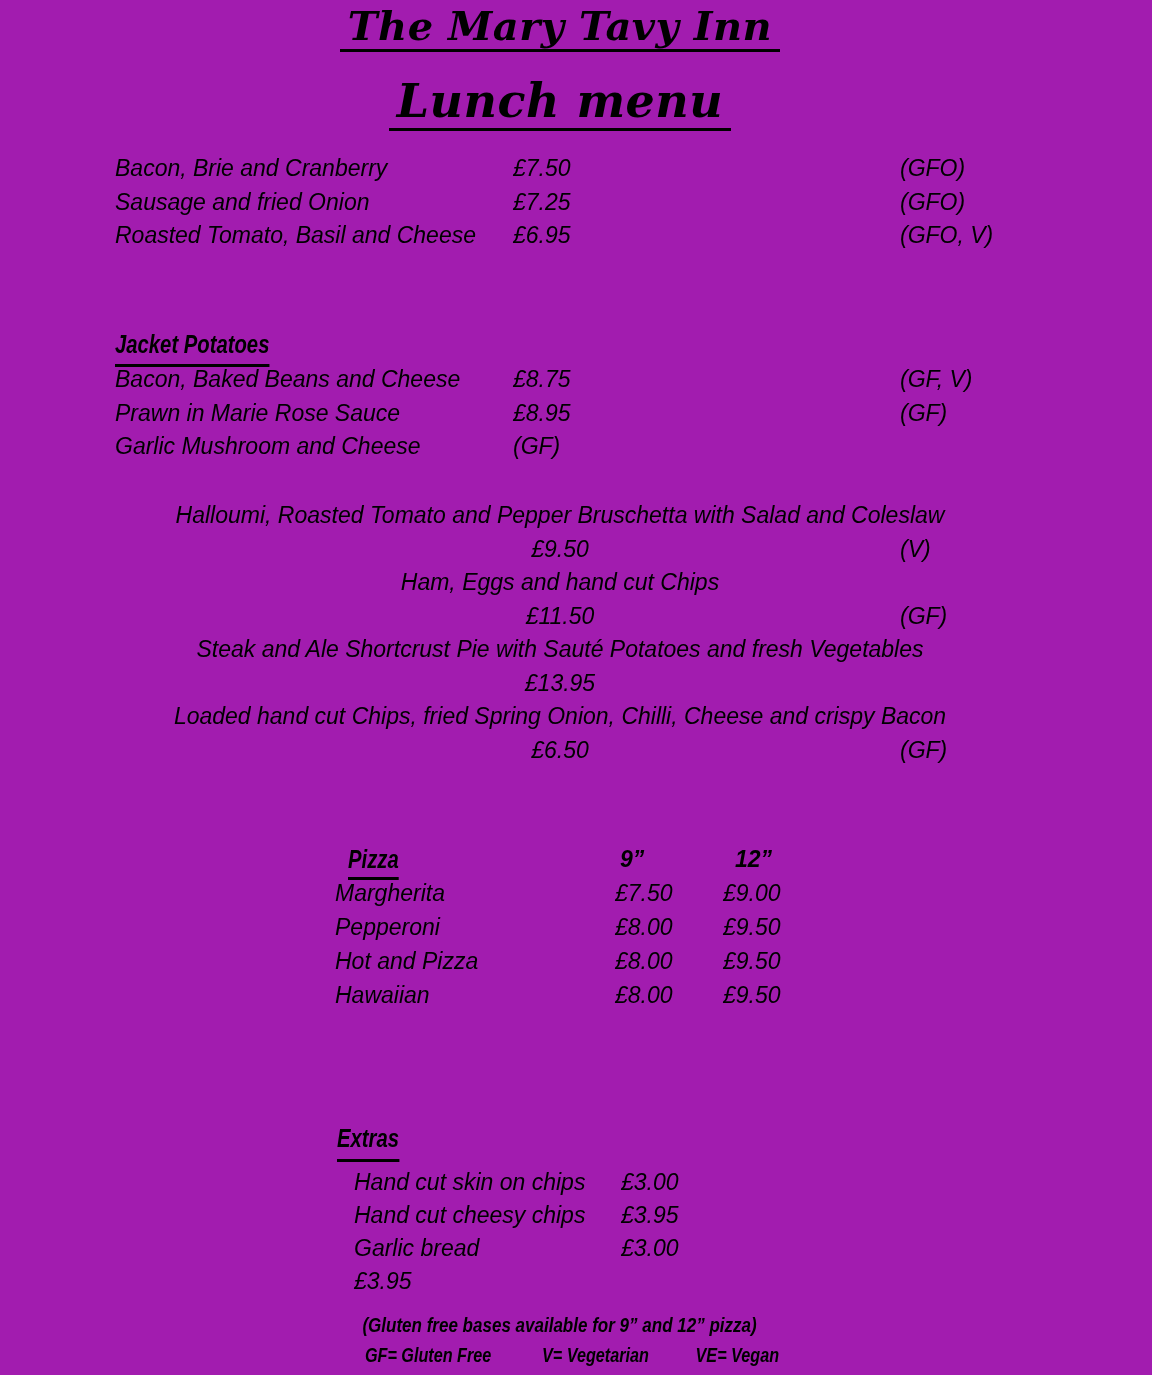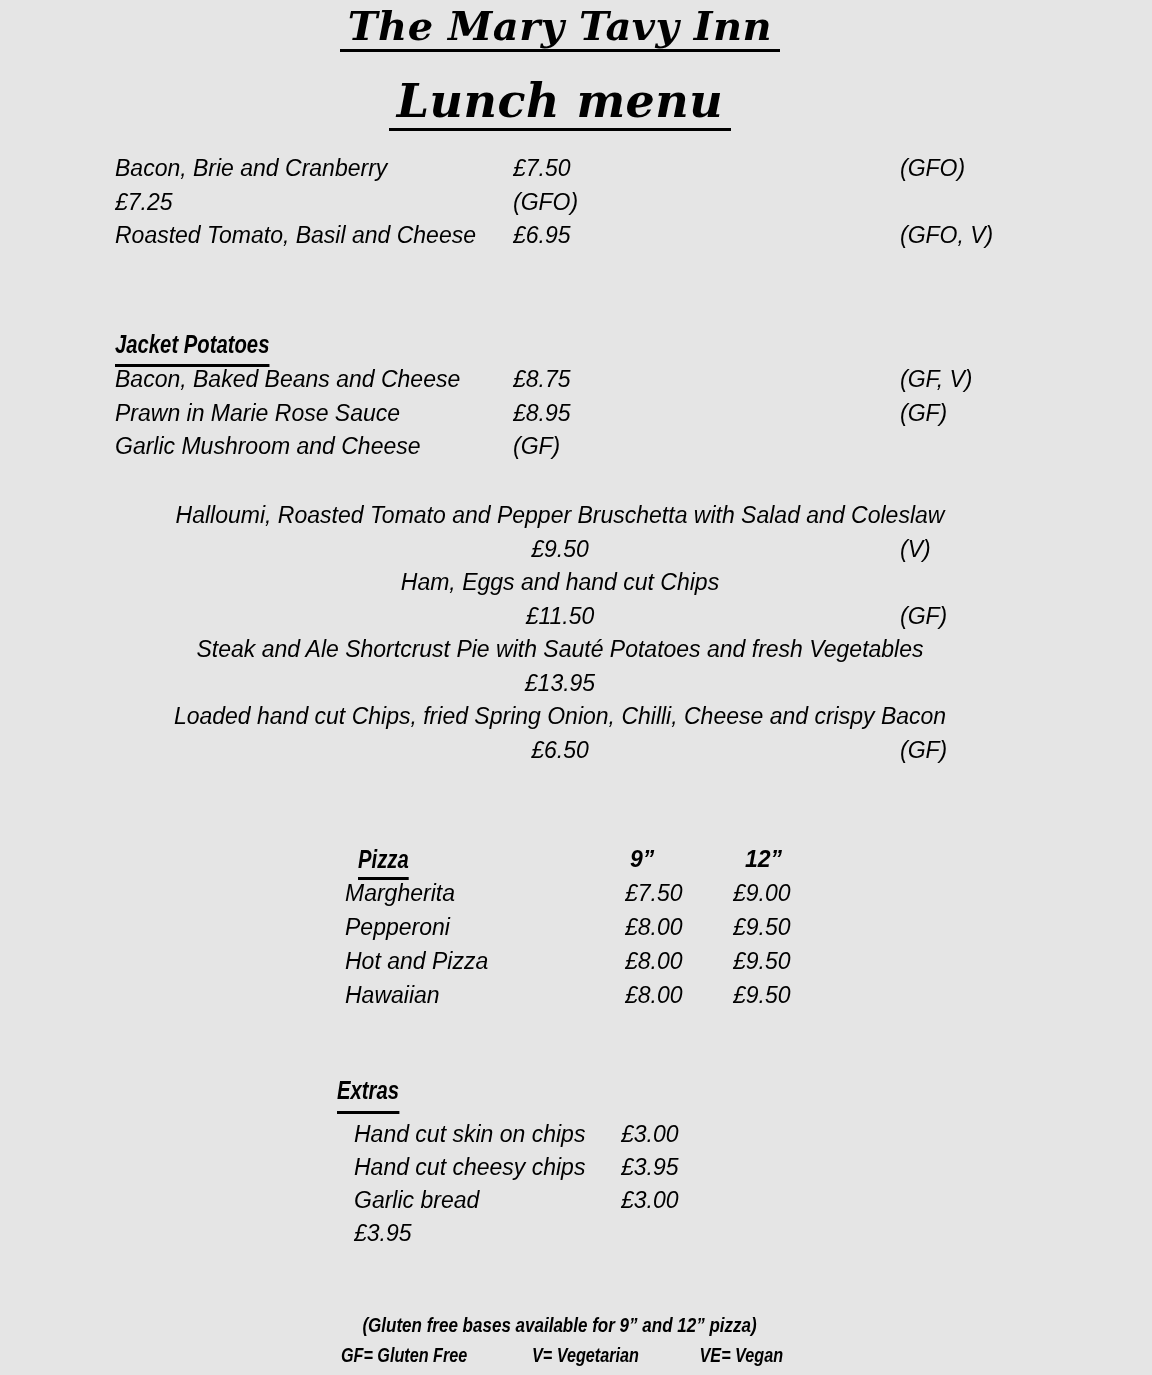--- a/index.html
+++ b/index.html
@@ -1,20 +1,20 @@
 <!DOCTYPE html>
 <html><head>
 <meta charset="utf-8">
 <style>
   html, body { margin: 0; padding: 0; background: #ffffff; }
   .page {
     position: relative;
     width: 1152px;
     height: 1375px;
-    background: #e5e5e5;
+    background: #a21caf;
     color: #000000;
     font-family: "Liberation Sans", sans-serif;
     font-style: italic;
     overflow: hidden;
   }
   .content { position: absolute; left: 115px; top: 0; width: 890px; height: 100%; }
 
   
   .title-line   { position: absolute; top: 4px;  left: 0; width: 100%; text-align: center; }
   .subtitle-line{ position: absolute; top: 76px; left: 0; width: 100%; text-align: center; }
@@ -47,38 +47,38 @@
   
   .row { display: grid; grid-template-columns: 398px 387px 1fr; height: 33.5px; line-height: 33.5px; }
   .nm, .pr, .tg { font-size: 23px; white-space: nowrap; }
 
   
   .crow { position: relative; height: 33.5px; line-height: 33.5px; text-align: center; }
   .cname, .cprice { font-size: 23px; white-space: nowrap; }
   .ctag { position: absolute; left: 785px; top: 0; font-size: 23px; white-space: nowrap; }
 
   
-  .pizza { left: 230px; }
+  .pizza { left: 220px; }
   .prow { display: grid; grid-template-columns: 280px 108px 1fr; height: 34px; line-height: 34px; }
   .pnm, .p9, .p12 { font-size: 23px; white-space: nowrap; }
   .phead .pnm { padding-left: 13px; }
   .phead .p9  { padding-left: 5px;  font-weight: bold; }
   .phead .p12 { padding-left: 12px; font-weight: bold; }
 
   
   .extras { left: 203px; }
   .erow { display: grid; grid-template-columns: 267px 1fr; height: 33px; line-height: 33px; margin-left: 36px; }
   .enm, .epr { font-size: 23px; white-space: nowrap; }
   .ehead { height: 48px; line-height: 40px; padding-left: 19px; }
 
   
   .fnote   { position: absolute; top: 1310px; left: 0; width: 100%; text-align: center;
              font-weight: bold; font-size: 20.5px; line-height: 30px; }
-  .flegend { position: absolute; top: 1341px; left: 0; width: 100%; display: flex;
-             justify-content: center; gap: 41px; font-weight: bold; font-size: 19.5px; line-height: 28px; }
+  .flegend { position: absolute; top: 1341px; left: 10px; width: 100%; display: flex;
+             justify-content: center; gap: 27px; font-weight: bold; font-size: 19.5px; line-height: 28px; }
 </style>
 </head>
 <body>
 
 <div class="page">
   <div class="content">
 
     <div class="title-line">
       <span class="script title">The Mary Tavy Inn</span>
     </div>
@@ -86,20 +86,21 @@
       <span class="script subtitle">Lunch menu</span>
     </div>
 
     <div class="sec full" style="top:152px">
       <div class="row">
         <span class="nm">Bacon, Brie and Cranberry</span>
         <span class="pr">£7.50</span>
         <span class="tg">(GFO)</span>
       </div>
       <div class="row">
+        <span class="nm">Sausage and fried Onion</span>
         <span class="pr">£7.25</span>
         <span class="tg">(GFO)</span>
       </div>
       <div class="row">
         <span class="nm">Roasted Tomato, Basil and Cheese</span>
         <span class="pr">£6.95</span>
         <span class="tg">(GFO, V)</span>
       </div>
     </div>
 
@@ -175,21 +176,21 @@
         <span class="p9">£8.00</span>
         <span class="p12">£9.50</span>
       </div>
       <div class="prow">
         <span class="pnm">Hawaiian</span>
         <span class="p9">£8.00</span>
         <span class="p12">£9.50</span>
       </div>
     </div>
 
-    <div class="sec extras" style="top:1070px">
+    <div class="sec extras" style="top:1118px">
       <div class="ehead">
         <span class="heading cond">Extras</span>
       </div>
       <div class="erow">
         <span class="enm">Hand cut skin on chips</span>
         <span class="epr">£3.00</span>
       </div>
       <div class="erow">
         <span class="enm">Hand cut cheesy chips</span>
         <span class="epr">£3.95</span>

